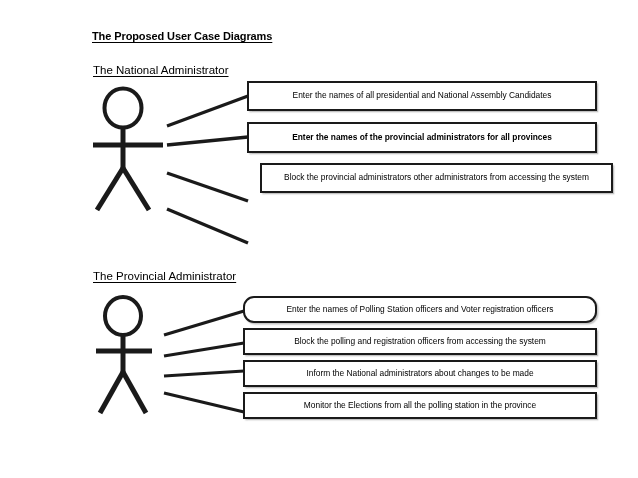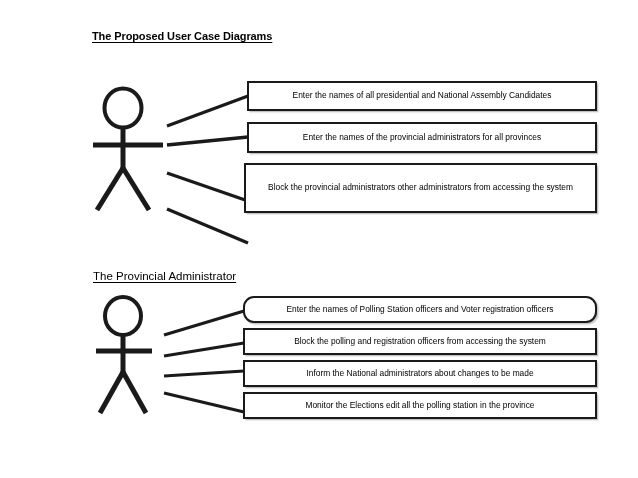--- a/index.html
+++ b/index.html
@@ -63,41 +63,42 @@
     overflow: visible;
   }
 </style>
 </head>
 <body>
 
 <div id="canvas">
 
   <div class="page-title">The Proposed User Case Diagrams</div>
 
+  <div class="section-heading" id="heading-national">The National Administrator</div>
 
   <svg class="actor-svg" style="left:88px; top:88px; width:82px; height:128px;" viewBox="0 0 82 128">
     <ellipse cx="35" cy="20" rx="18.5" ry="19.5" fill="#ffffff" stroke="#1a1a1a" stroke-width="4"></ellipse>
     <line x1="35" y1="39" x2="35" y2="80" stroke="#1a1a1a" stroke-width="5"></line>
     <line x1="5" y1="57" x2="75" y2="57" stroke="#1a1a1a" stroke-width="5"></line>
     <line x1="35" y1="80" x2="9" y2="122" stroke="#1a1a1a" stroke-width="5"></line>
     <line x1="35" y1="80" x2="61" y2="122" stroke="#1a1a1a" stroke-width="5"></line>
   </svg>
 
   <svg class="connectors-svg" style="left:163px; top:85px; width:90px; height:170px;" viewBox="0 0 90 170">
     <line x1="4" y1="41" x2="85" y2="11" stroke="#1a1a1a" stroke-width="3.4"></line>
     <line x1="4" y1="60" x2="85" y2="52" stroke="#1a1a1a" stroke-width="3.4"></line>
     <line x1="4" y1="88" x2="85" y2="116" stroke="#1a1a1a" stroke-width="3.4"></line>
     <line x1="4" y1="124" x2="85" y2="158" stroke="#1a1a1a" stroke-width="3.4"></line>
   </svg>
 
   <div class="usecase-box" style="left:247px; top:81px; width:350px; height:30px;">Enter the names of all presidential and National Assembly Candidates</div>
 
-  <div class="usecase-box" style="left:247px; top:122px; width:350px; height:31px;">Enter the names of the provincial administrators for all provinces</div>
+  <div class="usecase-box" style="left:247px; top:122px; width:350px; height:31px;font-weight:bold;">Enter the names of the provincial administrators for all provinces</div>
 
-  <div class="usecase-box" style="left:244px; top:163px; width:353px; height:50px;">Block the provincial administrators other administrators from accessing the system</div>
+  <div class="usecase-box" style="left:260px; top:163px; width:353px; height:30px;">Block the provincial administrators other administrators from accessing the system</div>
 
 
   <div class="section-heading" id="heading-provincial">The Provincial Administrator</div>
 
   <svg class="actor-svg" style="left:90px; top:296px; width:78px; height:122px;" viewBox="0 0 78 122">
     <ellipse cx="33" cy="20" rx="18" ry="19" fill="#ffffff" stroke="#1a1a1a" stroke-width="4"></ellipse>
     <line x1="33" y1="39" x2="33" y2="76" stroke="#1a1a1a" stroke-width="5"></line>
     <line x1="6" y1="55" x2="62" y2="55" stroke="#1a1a1a" stroke-width="5"></line>
     <line x1="33" y1="76" x2="10" y2="117" stroke="#1a1a1a" stroke-width="5"></line>
     <line x1="33" y1="76" x2="56" y2="117" stroke="#1a1a1a" stroke-width="5"></line>
@@ -109,15 +110,15 @@
     <line x1="4" y1="76" x2="84" y2="71" stroke="#1a1a1a" stroke-width="3.2"></line>
     <line x1="4" y1="93" x2="84" y2="112" stroke="#1a1a1a" stroke-width="3.2"></line>
   </svg>
 
   <div class="usecase-box" style="left:243px; top:296px; width:354px; height:27px;border-radius:11px;">Enter the names of Polling Station officers and Voter registration officers</div>
 
   <div class="usecase-box" style="left:243px; top:360px; width:354px; height:27px;">Inform the National administrators about changes to be made</div>
 
   <div class="usecase-box" style="left:243px; top:328px; width:354px; height:27px;">Block the polling and registration officers from accessing the system</div>
 
-  <div class="usecase-box" style="left:243px; top:392px; width:354px; height:27px;">Monitor the Elections edit all the polling station in the province</div>
+  <div class="usecase-box" style="left:243px; top:392px; width:354px; height:27px;">Monitor the Elections from all the polling station in the province</div>
 
 </div>
 
 </body></html>

